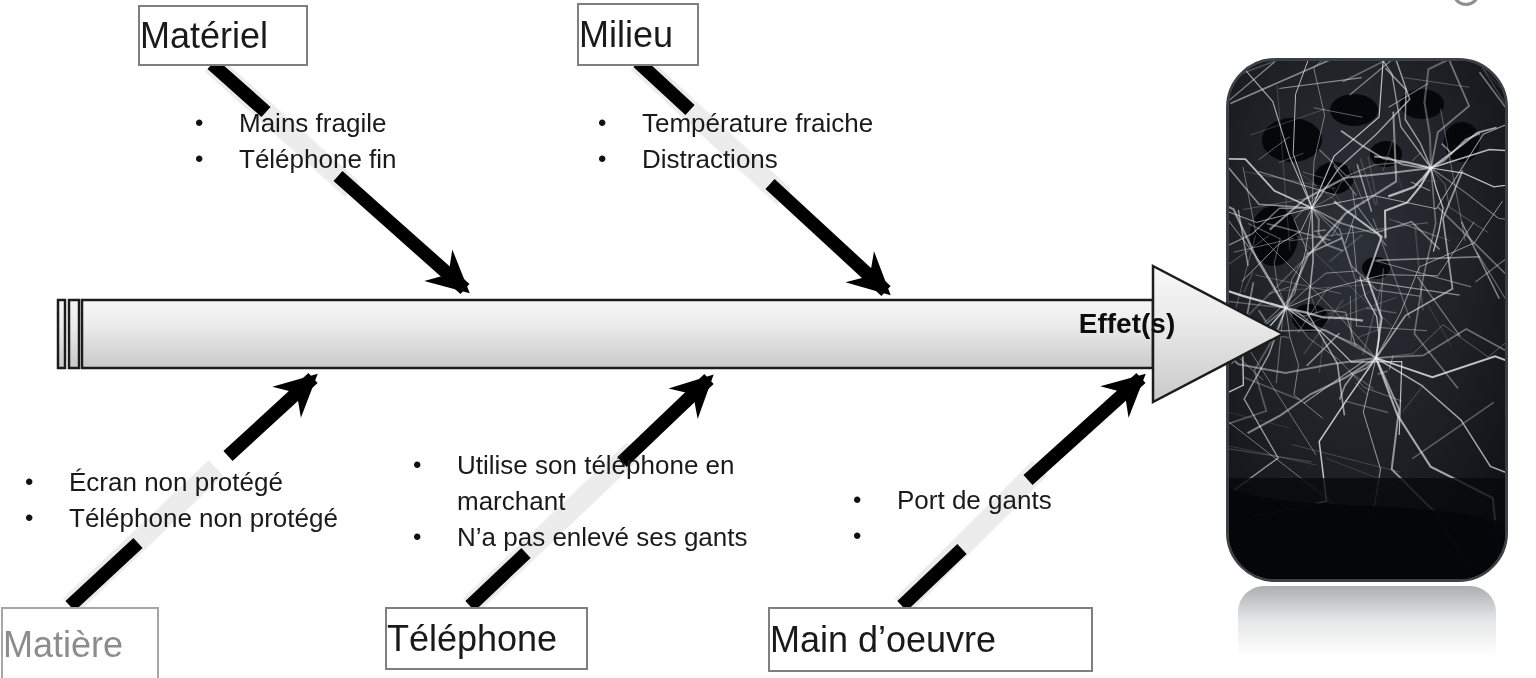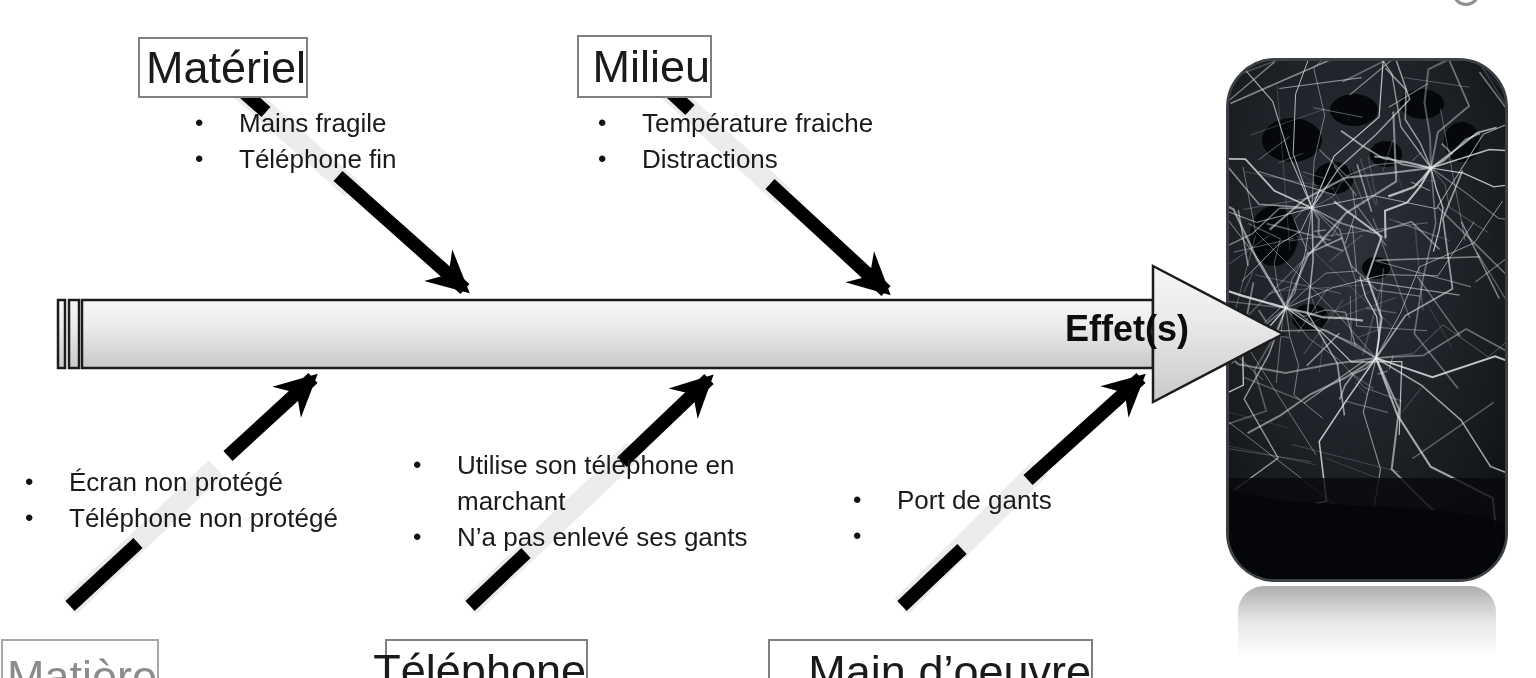--- a/index.html
+++ b/index.html
@@ -3,35 +3,35 @@
 <meta charset="utf-8">
 <style>
   html,body{margin:0;padding:0;background:#fff;}
   .canvas{
     position:relative;width:1536px;height:678px;background:#fff;overflow:hidden;
     font-family:"Liberation Sans",sans-serif;color:#1a1a1a;
   }
   .layer{position:absolute;left:0;top:0;}
   
   .cat-box{
-    position:absolute;display:flex;align-items:center;justify-content:flex-end;
+    position:absolute;display:flex;align-items:center;justify-content:flex-start;
     background:#fff;border:2px solid #7f7f7f;box-sizing:border-box;
-    font-size:45px;color:#1a1a1a;white-space:nowrap;z-index:4;margin-top:32px;
+    font-size:36px;color:#1a1a1a;white-space:nowrap;z-index:4;
   }
   .cat-box.muted{color:#8c8c8c;border-color:#a6a6a6;}
   
   .causes{position:absolute;z-index:3;}
   .cause{display:flex;align-items:flex-start;font-size:26px;line-height:36px;}
   .cause .blt{flex:0 0 44px;font-size:24px;line-height:36px;color:#111;}
   .cause .txt{white-space:nowrap;}
   .cause .txt.wrap{white-space:normal;width:310px;}
   
   .effect-label{
     position:absolute;left:1046px;top:308px;width:162px;text-align:center;
-    font-size:36px;font-weight:bold;color:#0d0d0d;z-index:4;letter-spacing:0px;
+    font-size:28px;font-weight:bold;color:#0d0d0d;z-index:4;letter-spacing:0px;
   }
   
   .phone{position:absolute;left:1226px;top:58px;width:282px;height:524px;z-index:2;}
   .phone-reflection{
     position:absolute;left:1238px;top:586px;width:258px;height:90px;z-index:1;
     border-radius:26px;
     background:linear-gradient(to bottom, rgba(48,52,57,0.40) 0%, rgba(110,115,120,0.18) 38%, rgba(255,255,255,0) 78%);
   }
   
   .corner-arc{
@@ -302,21 +302,21 @@
       <rect x="82" y="300" width="1071" height="68"></rect>
       <polygon points="1153,266 1283,334 1153,402"></polygon>
     </g>
   </svg>
 
   <div class="effect-label">Effet(s)</div>
 
   <div class="cat-box" style="left:138px;top:5px;width:170px;height:61px;">
     <span>Matériel</span>
   </div>
-  <div class="cat-box" style="left:577px;top:3px;width:135px;height:63px;">
+  <div class="cat-box" style="left:577px;top:3px;width:122px;height:63px;">
     <span>Milieu</span>
   </div>
   <div class="cat-box muted" style="left:1px;top:607px;width:158px;height:76px;">
     <span>Matière</span>
   </div>
   <div class="cat-box" style="left:385px;top:607px;width:203px;height:63px;">
     <span>Téléphone</span>
   </div>
   <div class="cat-box" style="left:768px;top:607px;width:325px;height:65px;">
     <span>Main d’oeuvre</span>

